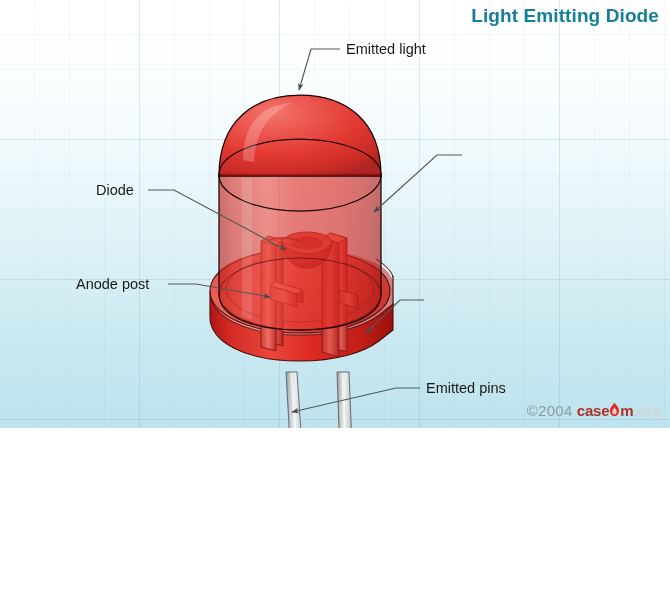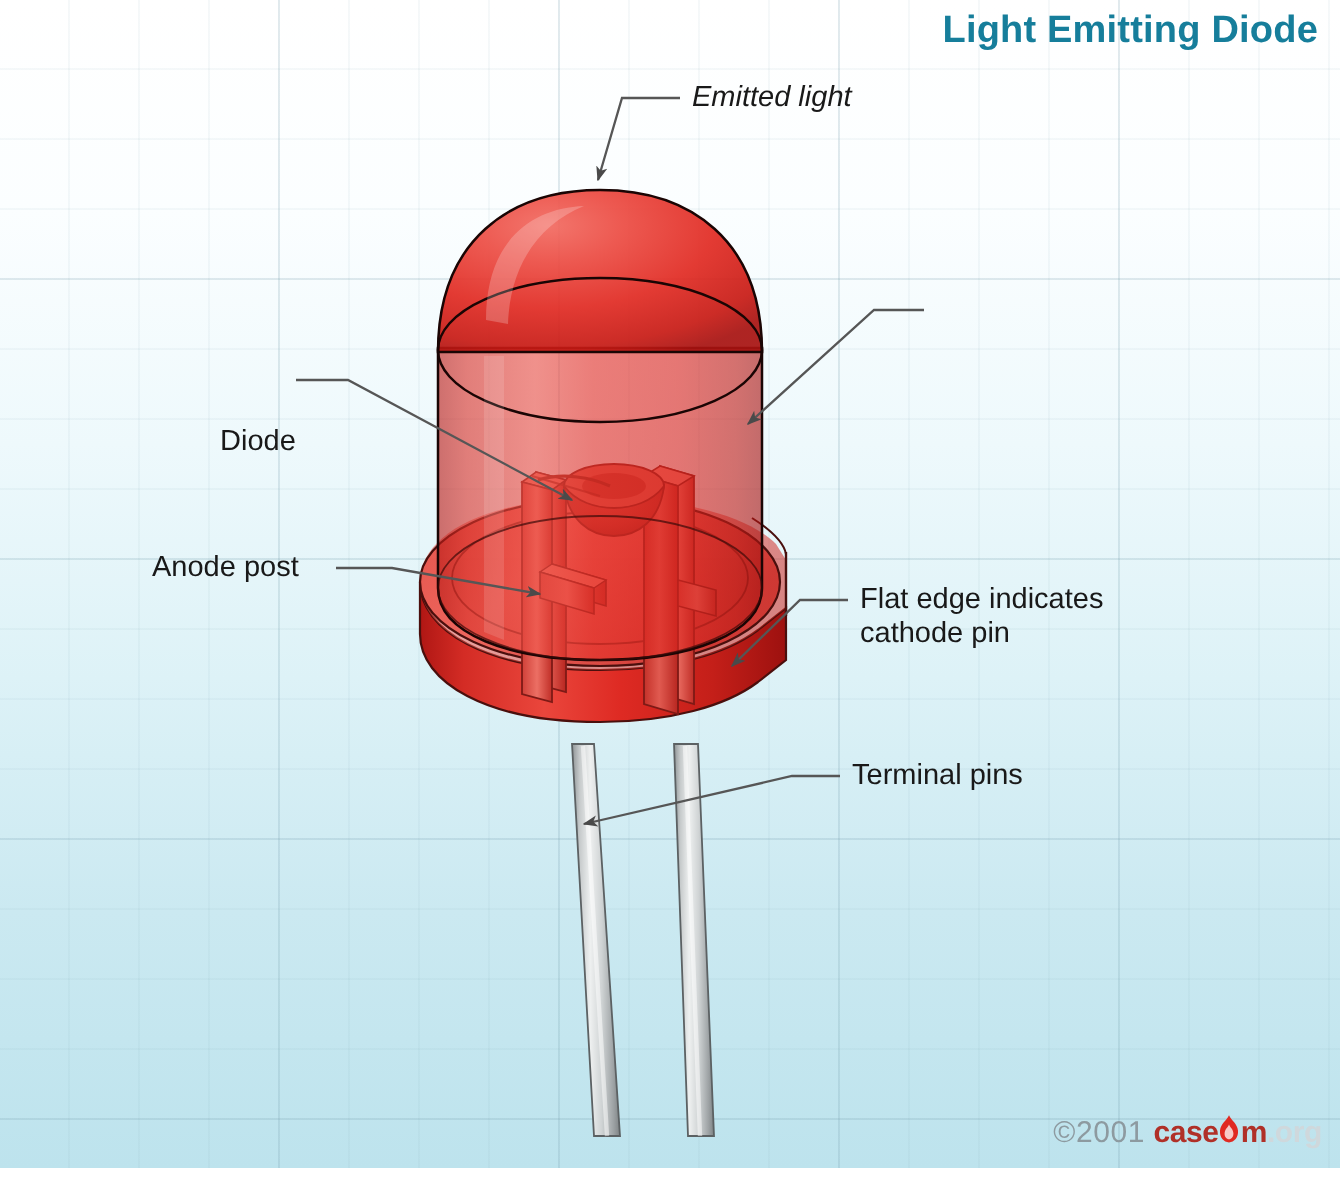--- a/index.html
+++ b/index.html
@@ -7,21 +7,21 @@
     margin: 0;
     padding: 0;
     background: #ffffff;
   }
   body {
     font-family: "Liberation Sans", sans-serif;
   }
   #stage {
     position: relative;
     width: 670px;
-    height: 584px;
+    height: 428px;
     overflow: hidden;
     background: linear-gradient(to bottom,
         #ffffff 0%,
         #fbfeff 18%,
         #eef9fc 38%,
         #ddf2f7 58%,
         #cbe9f1 78%,
         #bde3ed 100%);
   }
   
@@ -245,34 +245,32 @@
       <path d="M 168 284 L 196 284 L 270 297" marker-end="url(#arrowHead)"></path>
 
       <path d="M 424 300 L 400 300 L 366 333" marker-end="url(#arrowHead)"></path>
 
       <path d="M 420 388 L 396 388 L 292 412" marker-end="url(#arrowHead)"></path>
     </g>
   </svg>
 
   <div class="title">Light Emitting Diode</div>
 
-  <div class="label" style="left:346px; top:41px;font-style:italic;">Emitted light</div>
-
-
-  <div class="label" style="left:110px; top:182px;margin-top:31px;">Diode</div>
+  <div class="label" style="left:346px; top:41px;">Emitted light</div>
+
+
+  <div class="label" style="left:96px; top:182px;">Diode</div>
 
   <div class="label" style="left:76px; top:276px;text-align:center;">Anode post</div>
 
-  <div class="label" style="left:430px; top:292px;">Flat edge indicates
-cathode pin</div>
-
-  <div class="label" style="left:426px; top:380px;">Terminal pins</div>
+
+  <div class="label" style="left:426px; top:380px;">Emitted pins</div>
 
   <div class="wm">
-    <span class="c">©2001</span><span>&nbsp;</span><span class="p">case</span><span class="flame"><svg width="11" height="15" viewBox="0 0 11 15">
+    <span class="c">©2004</span><span>&nbsp;</span><span class="p">case</span><span class="flame"><svg width="11" height="15" viewBox="0 0 11 15">
       <path d="M5.5 0.6 C4.2 3.4 1.4 4.6 1.0 8.3 C0.7 11.6 2.9 14.2 5.5 14.2
                C8.1 14.2 10.3 11.6 10.0 8.3 C9.6 4.6 6.8 3.4 5.5 0.6 Z" fill="#e02a22"></path>
       <path d="M5.5 5.2 C4.8 6.8 3.4 7.6 3.3 9.6 C3.2 11.4 4.3 12.6 5.5 12.6
                C6.7 12.6 7.8 11.4 7.7 9.6 C7.6 7.6 6.2 6.8 5.5 5.2 Z" fill="#ffffff" fill-opacity="0.75"></path>
     </svg></span><span class="p">m</span><span class="o">.org</span>
   </div>
 
 </div>
 
 </body></html>

